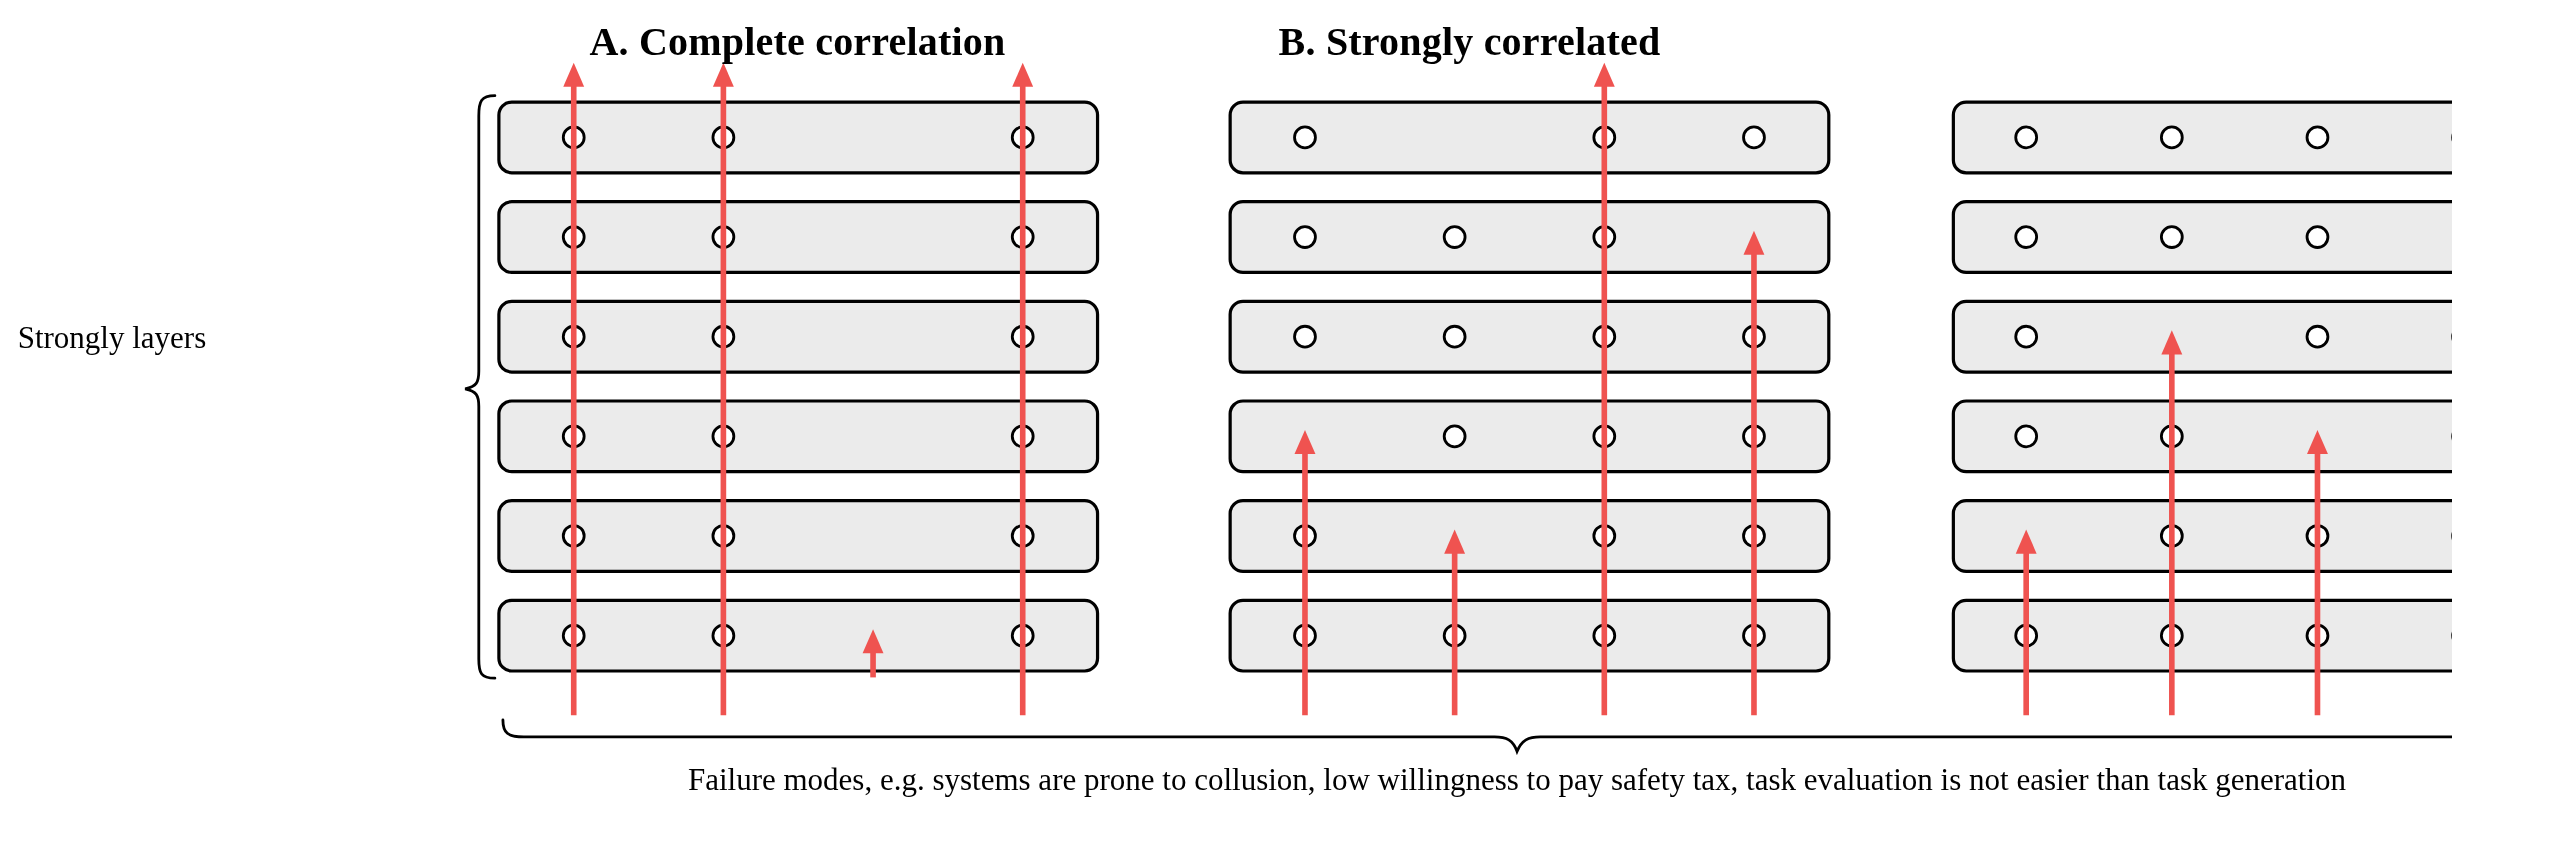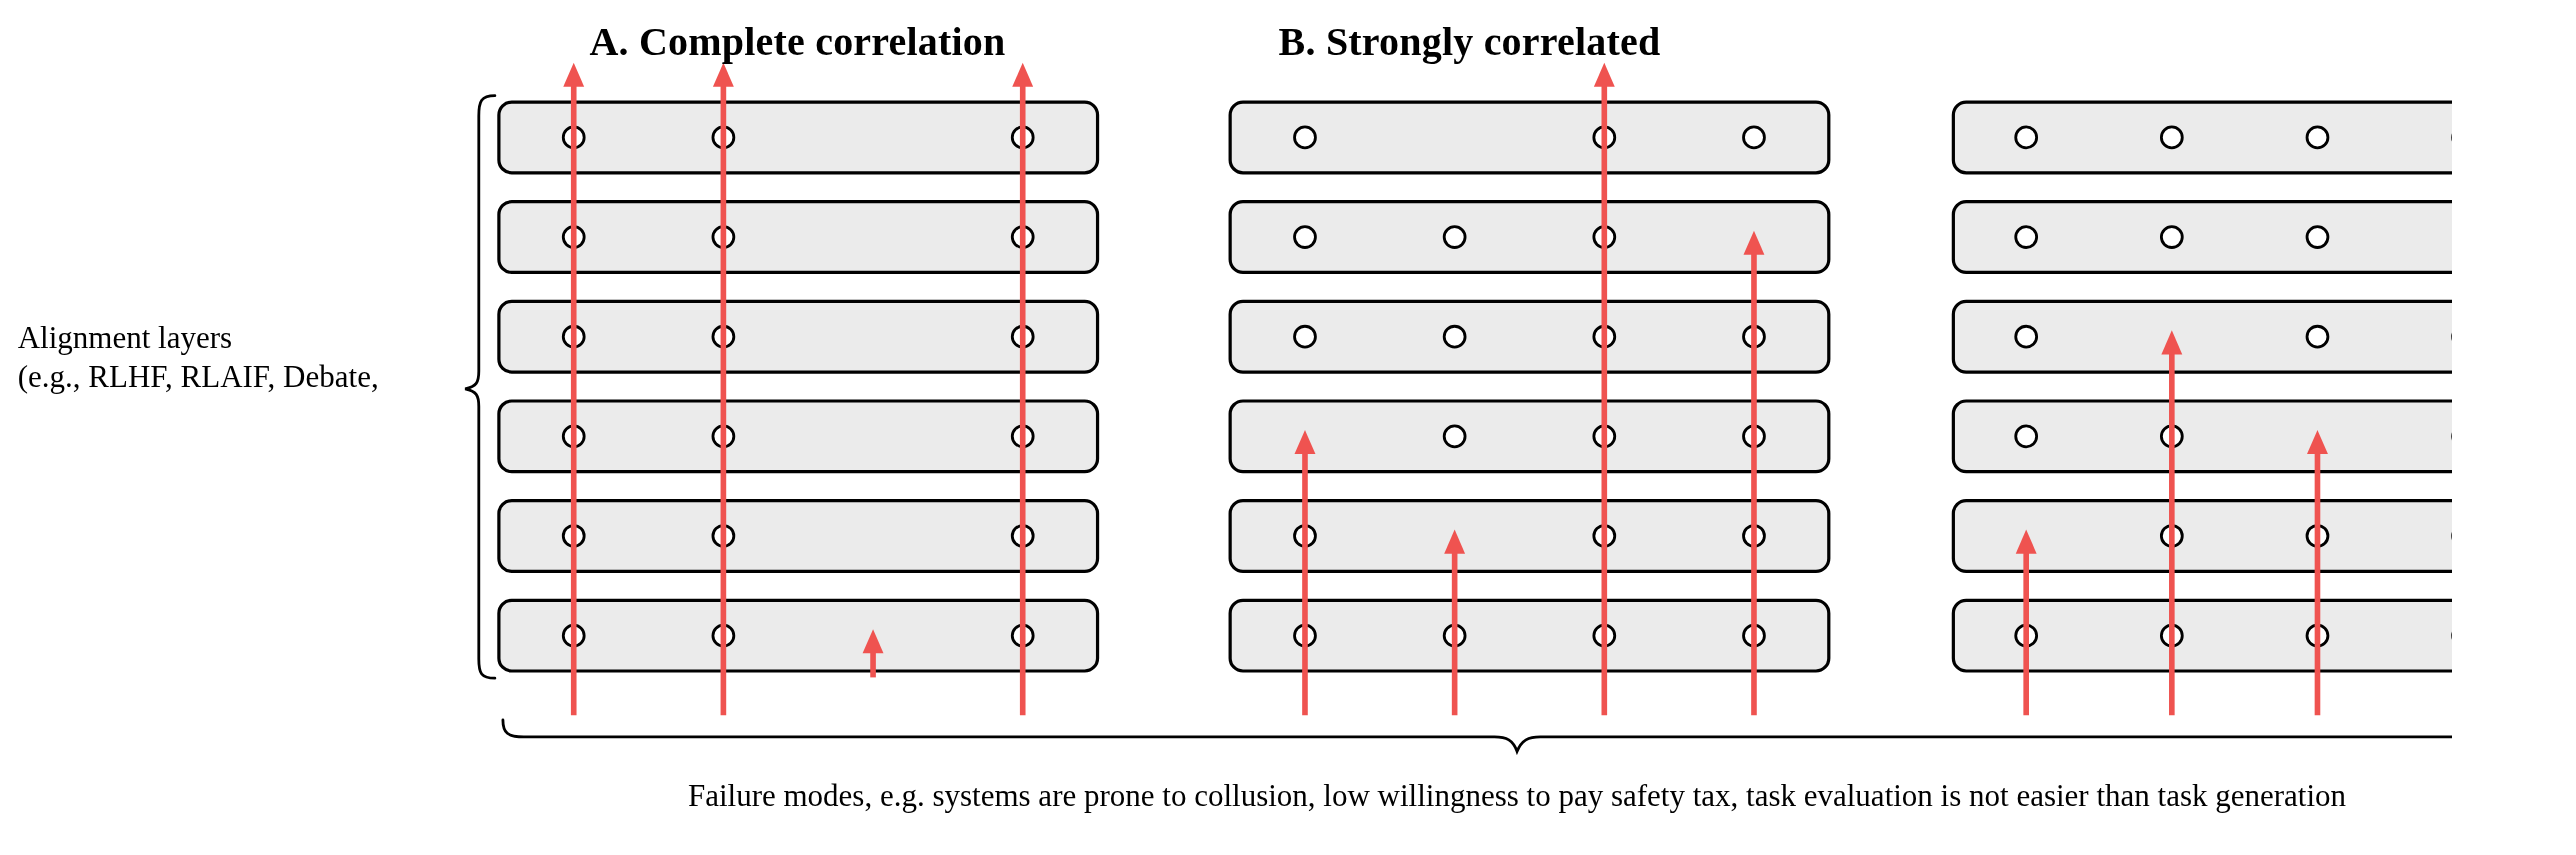--- a/index.html
+++ b/index.html
@@ -34,21 +34,21 @@
     left: 17.7px;
     top: 318px;
     font-size: 31px;
     line-height: 39px;
     white-space: nowrap;
   }
   .caption {
     position: absolute;
     left: 498px;
     width: 2038px;
-    top: 778px;
+    top: 762px;
     text-align: center;
     font-size: 31px;
     white-space: nowrap;
   }
 </style>
 </head>
 <body>
 
 <div class="figure">
   <svg class="diagram" id="diagram" viewBox="0 0 3204 1064">
@@ -153,19 +153,18 @@
       <line x1="2883.125" y1="890" x2="2883.125" y2="559" stroke="#EF5350" stroke-width="7"></line>
       <polygon points="2883.125,535 2870.125,565 2896.125,565" fill="#EF5350"></polygon>
       <line x1="3064.375" y1="890" x2="3064.375" y2="311" stroke="#EF5350" stroke-width="7"></line>
       <polygon points="3064.375,287 3051.375,317 3077.375,317" fill="#EF5350"></polygon>
     </svg>
 
   <div class="panel-title a">A. Complete correlation</div>
   <div class="panel-title b">B. Strongly correlated</div>
 
   <div class="left-label">
-    <div>Alignment layers</div>
-    <div>(e.g., RLHF, RLAIF, Debate,</div>
+    <div>Strongly layers</div>
   </div>
 
   <div class="caption">Failure modes, e.g. systems are prone to collusion, low willingness to pay safety tax, task evaluation is not easier than task generation</div>
 </div>
 
 
 </body></html>

